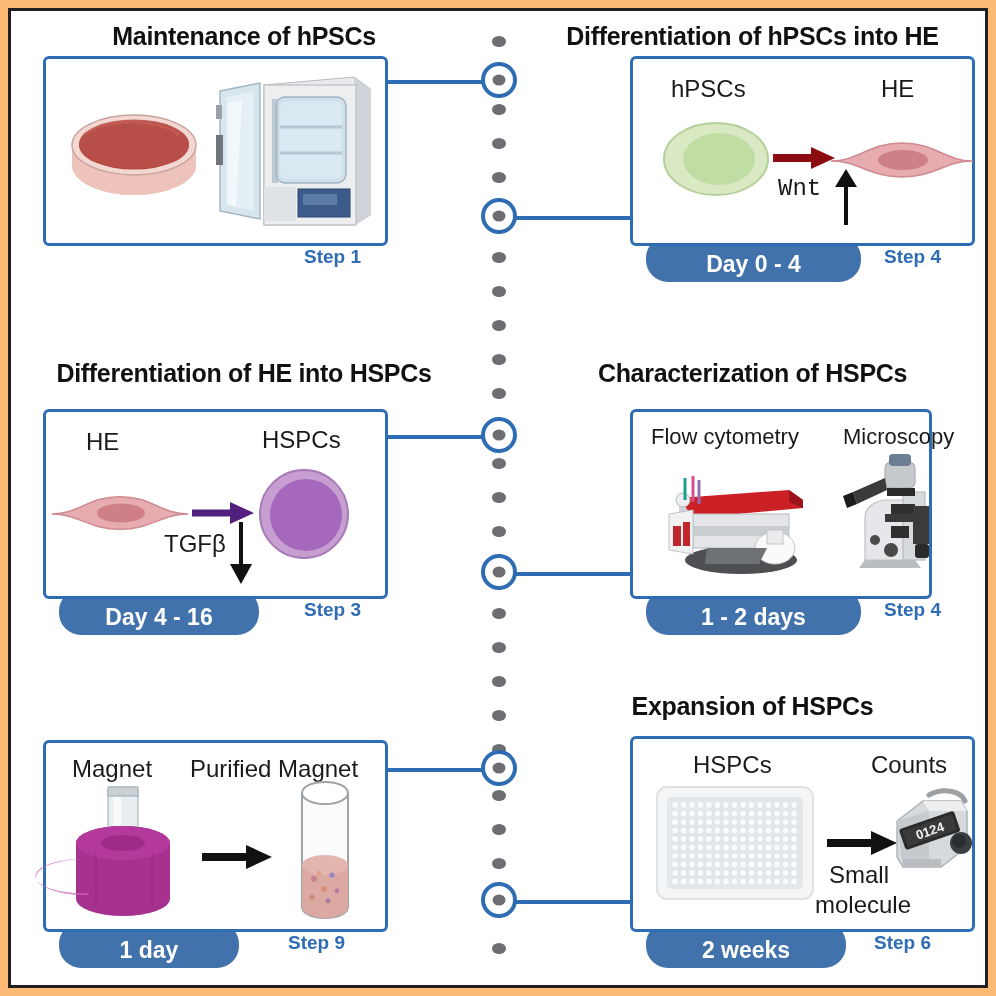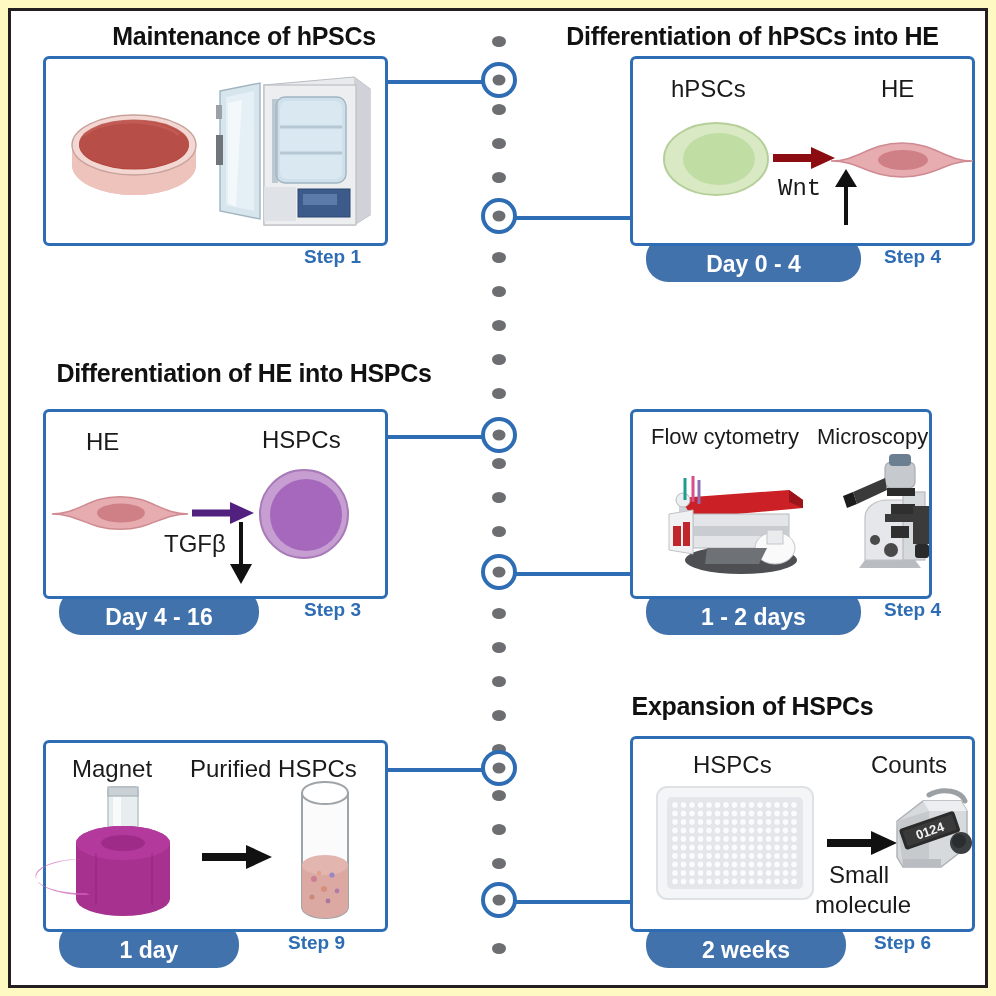--- a/index.html
+++ b/index.html
@@ -6,21 +6,21 @@
   html, body {
     width: 996px; height: 996px;
     background: #ffffff;
     font-family: "Liberation Sans", sans-serif;
     overflow: hidden;
   }
 
   #figure {
     position: relative;
     width: 996px; height: 996px;
-    background: #fef9c3;
+    background: #fdba74;
   }
 
   
   .frame {
     position: absolute;
     left: 8px; top: 8px;
     width: 980px; height: 980px;
     border: 3px solid #231f20;
     background: #ffffff;
   }
@@ -273,23 +273,24 @@
       <svg style="position:absolute; left:182px; top:110px;" width="26" height="62" viewBox="0 0 26 62">
         <line x1="13" y1="0" x2="13" y2="46" stroke="#111111" stroke-width="4"></line>
         <polygon points="13,62 24,42 2,42" fill="#111111"></polygon>
       </svg>
     </div>
     <div class="pill" style="left:45px; top:234px; width:200px; height:46px;">Day 4 - 16</div>
     <div class="steplabel" style="left:290px; top:244px;">Step 3</div>
   </div>
 
   <div class="panel" style="left:520px; top:355px; width:465px; height:290px;">
+    <div class="panel-title" style="top:4px;">Characterization of HSPCs</div>
     <div class="card" style="left:110px; top:54px; width:302px; height:190px;">
       <div class="ilabel small" style="left:18px; top:12px;">Flow cytometry</div>
-      <div class="ilabel small" style="left:184px; top:12px;">Microscopy</div>
+      <div class="ilabel small" style="left:210px; top:12px;">Microscopy</div>
 
       <svg style="position:absolute; left:22px; top:44px;" width="160" height="120" viewBox="0 0 160 120">
         <ellipse cx="86" cy="104" rx="56" ry="14" fill="#4d4f52"></ellipse>
         <path d="M24 42 L134 34 L148 44 L148 52 L38 62 Z" fill="#ca2026"></path>
         <path d="M134 34 L148 44 L148 52 L134 46 Z" fill="#9b1419"></path>
         <path d="M24 42 L38 62 L38 92 L24 84 Z" fill="#cfd2d6"></path>
         <rect x="38" y="58" width="96" height="34" fill="#e3e5e8" stroke="#b7babe" stroke-width="1"></rect>
         <rect x="38" y="70" width="96" height="10" fill="#c9ccd1"></rect>
         <path d="M14 58 L38 54 L38 98 L14 94 Z" fill="#f0f1f3" stroke="#c0c3c7" stroke-width="1"></path>
         <rect x="18" y="70" width="8" height="20" fill="#c0262c"></rect>
@@ -321,21 +322,21 @@
         <rect x="62" y="78" width="18" height="12" fill="#2f2f2f"></rect>
       </svg>
     </div>
     <div class="pill" style="left:126px; top:234px; width:215px; height:46px;">1 - 2 days</div>
     <div class="steplabel" style="left:364px; top:244px;">Step 4</div>
   </div>
 
   <div class="panel" style="left:14px; top:688px; width:460px; height:295px;">
     <div class="card" style="left:29px; top:52px; width:345px; height:192px;">
       <div class="ilabel" style="left:26px; top:12px;">Magnet</div>
-      <div class="ilabel" style="left:144px; top:12px;">Purified HSPCs</div>
+      <div class="ilabel" style="left:144px; top:12px;">Purified Magnet</div>
 
       <svg style="position:absolute; left:14px; top:38px;" width="130" height="142" viewBox="0 0 130 142">
 
         <rect x="48" y="6" width="30" height="64" rx="4" fill="#e7ecef" stroke="#b9c2c7" stroke-width="1.6" opacity="0.92"></rect>
         <rect x="48" y="6" width="30" height="9" fill="#c9d1d6" stroke="#a9b2b8" stroke-width="1.2"></rect>
         <rect x="53" y="16" width="8" height="52" fill="#ffffff" opacity="0.75"></rect>
 
         <ellipse cx="63" cy="62" rx="47" ry="17" fill="#a52b8f"></ellipse>
         <path d="M16 62 L16 118 A47 17 0 0 0 110 118 L110 62 Z" fill="#a7318f"></path>
         <ellipse cx="63" cy="62" rx="47" ry="17" fill="#b33a9c"></ellipse>

